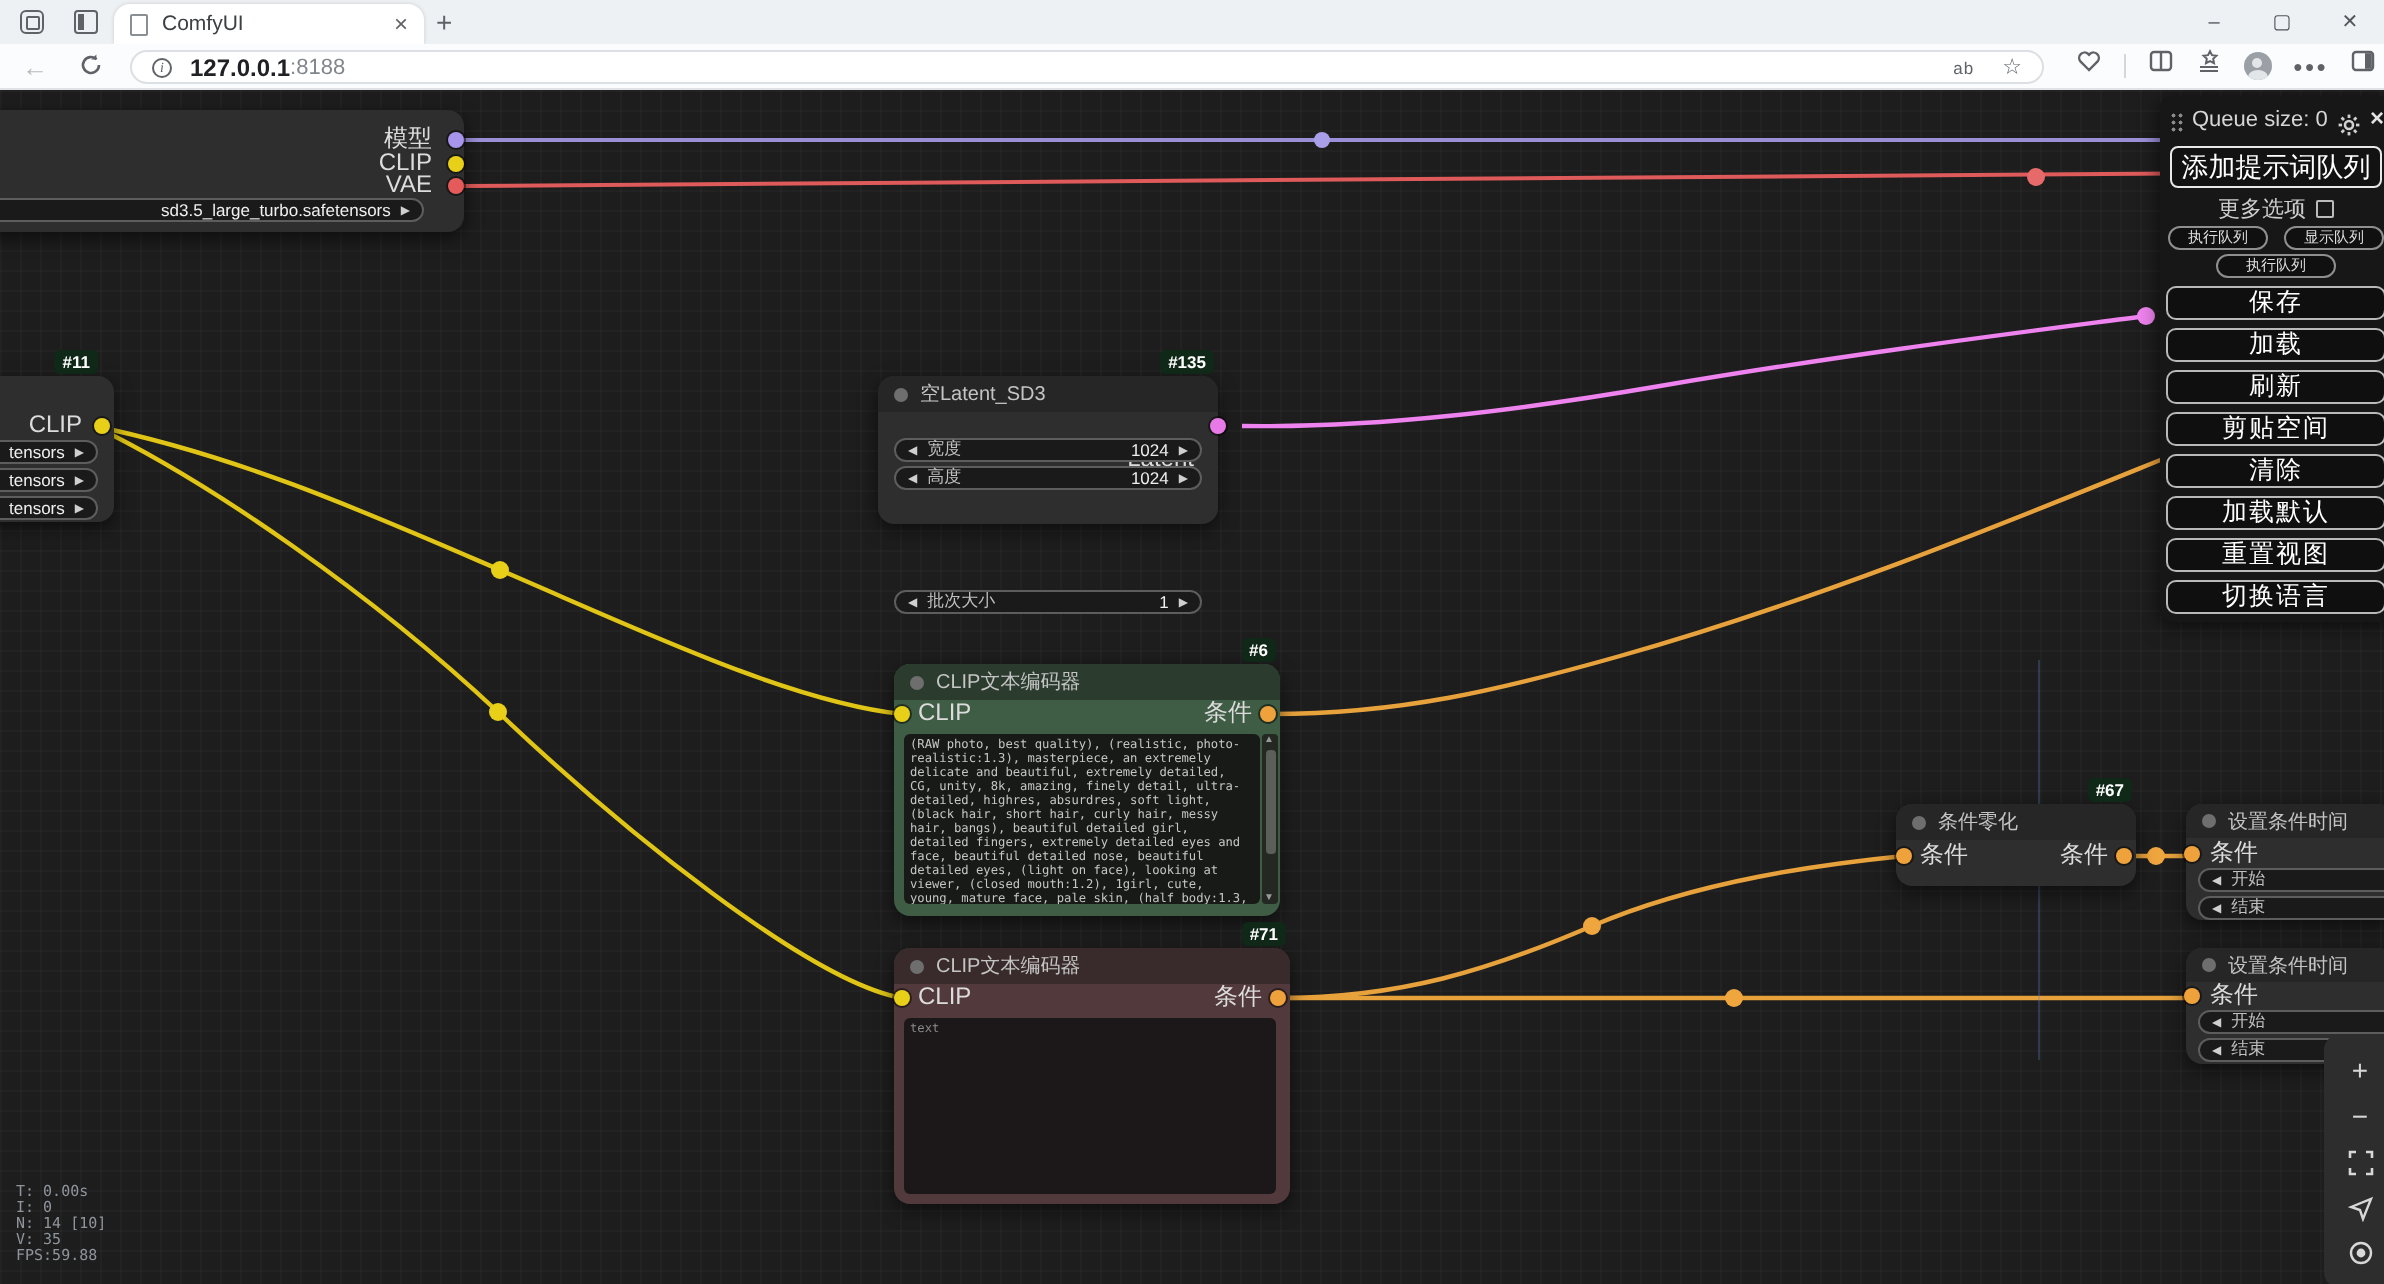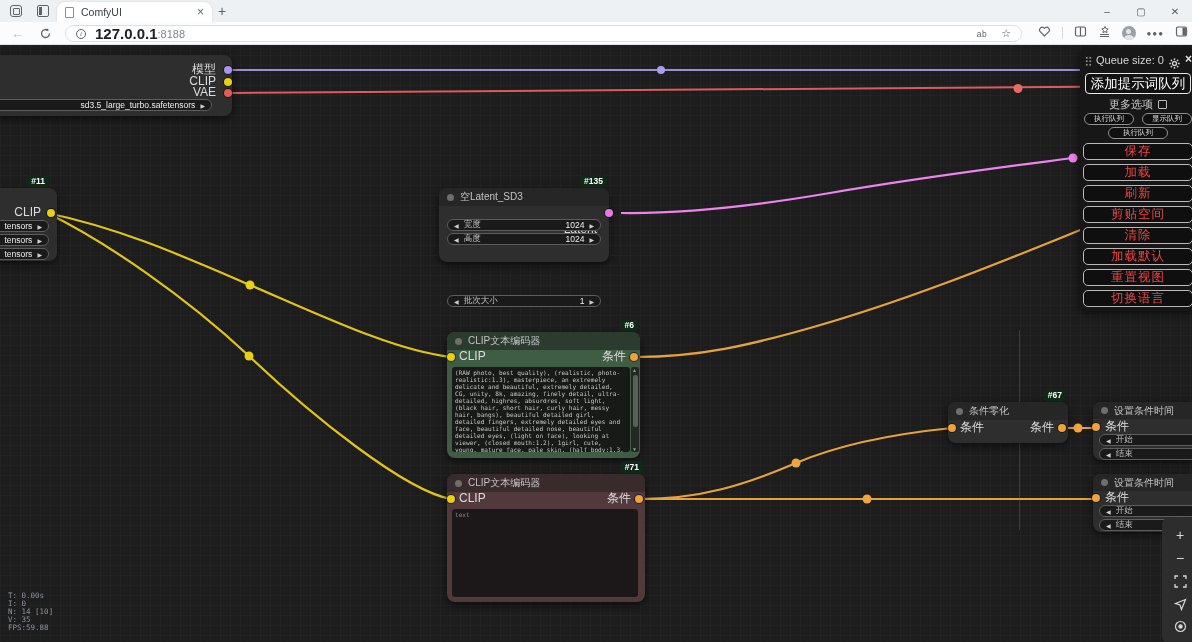--- a/index.html
+++ b/index.html
@@ -19,21 +19,21 @@
   .tab-close{font-size:12px;color:#5f6368;cursor:pointer;}
   .newtab{position:absolute;left:218px;top:3px;font-size:14px;color:#5f6368;}
   .winctl{position:absolute;right:0;top:0;height:22px;display:flex;}
   .winctl span{width:34px;height:22px;display:flex;align-items:center;justify-content:center;font-size:10px;color:#53575b;}
 
   .addressbar{position:absolute;left:0;top:22px;width:1192px;height:23px;background:#fbfcfd;display:flex;align-items:center;border-bottom:1px solid #e0e2e5;}
   .nav-back{position:absolute;left:11px;top:4px;font-size:13px;color:#b6babe;}
   .nav-refresh{position:absolute;left:39px;top:4px;}
   .addr-pill{position:absolute;left:65px;top:3px;width:957px;height:17px;background:#ffffff;border:1px solid #dcdfe3;border-radius:9px;display:flex;align-items:center;padding:0 10px;}
   .info-icon{width:10px;height:10px;border:1.1px solid #5f6368;border-radius:50%;font-size:7px;color:#5f6368;display:flex;align-items:center;justify-content:center;margin-right:9px;font-style:italic;font-family:"Liberation Serif",serif;}
-  .addr-host{font-size:15px;color:#202124;font-weight:bold;}
+  .addr-host{font-size:12px;color:#202124;font-weight:bold;}
   .addr-port{font-size:11px;color:#80868b;}
   .pill-right{margin-left:auto;display:flex;align-items:center;gap:14px;}
   .readaloud{font-size:8.5px;color:#5f6368;letter-spacing:.5px;}
   .star{font-size:11px;color:#5f6368;}
   .bar-icons{position:absolute;right:4px;top:2px;display:flex;align-items:center;gap:11px;}
   .divider{width:1px;height:12px;background:#d4d7da;}
   .avatar{width:14px;height:14px;border-radius:50%;background:#9aa0a6;position:relative;overflow:hidden;}
   .avatar::before{content:"";position:absolute;left:4.5px;top:2.5px;width:5px;height:5px;border-radius:50%;background:#e3e6e9;}
   .avatar::after{content:"";position:absolute;left:2px;top:8.5px;width:10px;height:7px;border-radius:50%;background:#e3e6e9;}
   .dots3{font-size:8px;color:#5f6368;letter-spacing:1px;}
@@ -61,21 +61,21 @@
   .draghandle{position:absolute;left:5px;top:3px;width:7px;height:11px;background-image:radial-gradient(#8a8a8a .9px,transparent 1.1px);background-size:3.5px 3.5px;}
   .qsize{position:absolute;left:16px;top:1px;font-size:11px;color:#d6d6d6;}
   .gear{position:absolute;right:16px;top:2px;}
   .mclose{position:absolute;right:4px;top:-1px;color:#e3e3e3;font-size:12px;font-weight:bold;}
   .bigbtn{margin:4px 5px 0 5px;height:21px;border:1.5px solid #e8e8e8;border-radius:4px;background:#121212;color:#fff;font-size:13.5px;display:flex;align-items:center;justify-content:center;}
   .extra{margin-top:4px;display:flex;align-items:center;justify-content:center;gap:5px;font-size:11px;color:#cdcdcd;height:13px;}
   .chk{width:9px;height:9px;border:1.2px solid #bbb;border-radius:1px;background:transparent;}
   .pillrow{display:flex;justify-content:space-between;margin:2px 4px 0 4px;}
   .spill{height:12px;border:1px solid #8f8f8f;border-radius:7px;background:#101010;color:#ddd;font-size:7.5px;display:flex;align-items:center;justify-content:center;padding:0 9px;}
   .histrow{display:flex;justify-content:center;margin-top:2px;}
-  .mbtn{margin:4px 3px 0 3px;height:17px;border:1px solid #b9b9b9;border-radius:5px;background:#0f0f0f;color:#ef4444;font-size:12.5px;display:flex;align-items:center;justify-content:center;letter-spacing:1px;}
+  .mbtn{margin:4px 3px 0 3px;height:17px;border:1px solid #b9b9b9;border-radius:5px;background:#0f0f0f;color:#ffffff;font-size:12.5px;display:flex;align-items:center;justify-content:center;letter-spacing:1px;}
 
   
   .ztools{position:absolute;left:1162px;top:472px;width:36px;height:127px;background:#2d2d2d;border-radius:8px;display:flex;flex-direction:column;align-items:center;justify-content:space-around;padding:6px 0;}
   .zt{color:#d8d8d8;font-size:14px;line-height:14px;display:flex;align-items:center;justify-content:center;}
 
   .stats{position:absolute;left:8px;top:547px;font-family:"DejaVu Sans Mono",monospace;font-size:7.5px;line-height:8px;color:#8f959c;}
 
   .bluev{position:absolute;left:1019px;top:285px;width:1px;height:200px;background:rgba(95,125,200,.3);}
 </style>
 </head>

